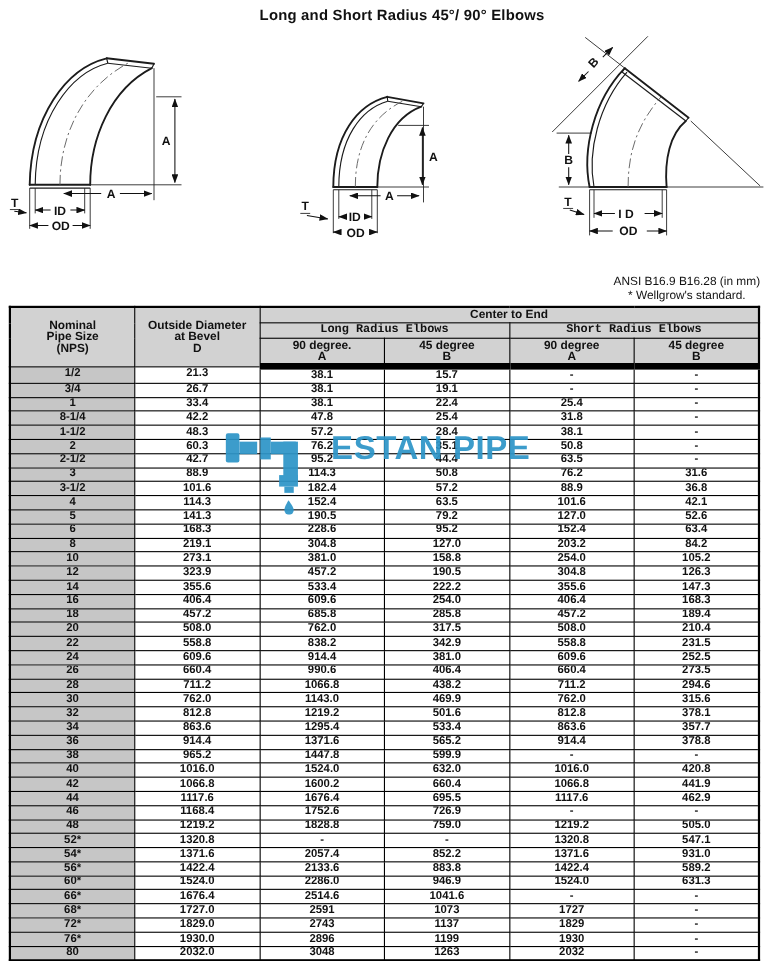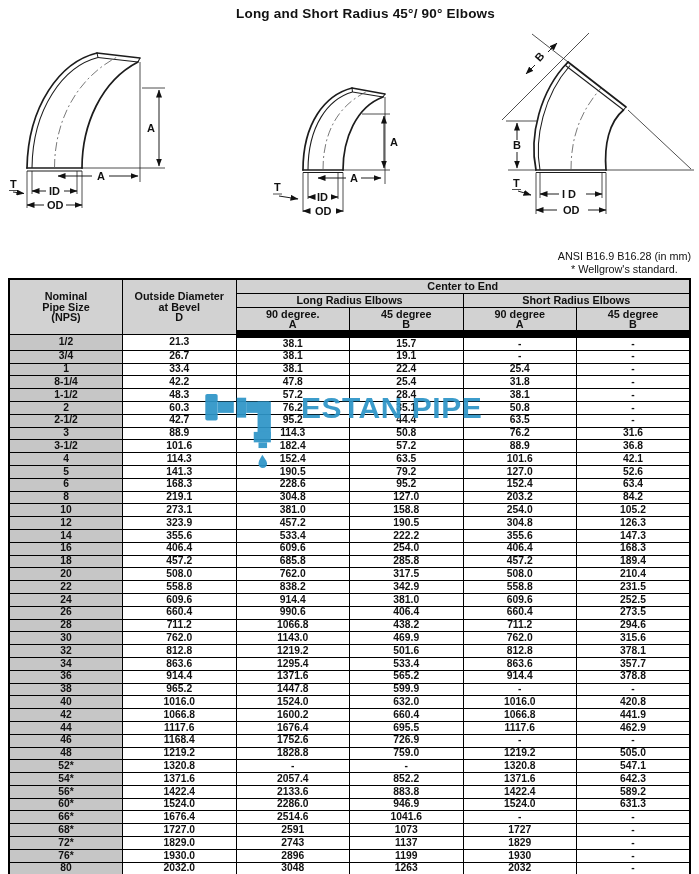--- a/index.html
+++ b/index.html
@@ -30,23 +30,23 @@
     border-collapse:collapse;table-layout:fixed;border:2px solid #000;
   }
   .spec th,.spec td{
     border:1px solid #000;text-align:center;vertical-align:middle;padding:0;
   }
   .spec th{
     background:#d2d2d2;font-size:10.8px;font-weight:bold;line-height:10.5px;
     white-space:pre-line;
   }
   .spec thead tr.h1 th{height:13px;}
-  .spec thead tr.h2 th{height:13px;}
+  .spec thead tr.h2 th{height:13px;font-family:Liberation Mono, monospace;}
   .spec thead tr.h3 th{height:22px;}
-  .spec thead tr.h3 th{border-bottom:8px solid #000000;}
+  .spec thead tr.h3 th{border-bottom:6px solid #000000;}
   .spec td{
     font-size:10.3px;font-weight:bold;height:11.8px;line-height:10.5px;
     background:#fff;overflow:hidden;
   }
   .spec td:first-child{background:#c6c6c6;}
   .watermark{
     position:absolute;left:203px;top:392px;display:flex;align-items:flex-start;
     opacity:.93;pointer-events:none;z-index:5;
   }
   .wm-icon{width:92px;height:76px;margin-right:6px;}
@@ -483,21 +483,21 @@
     <td>1320.8</td>
     <td>547.1</td>
   </tr>
 
   <tr>
     <td>54*</td>
     <td>1371.6</td>
     <td>2057.4</td>
     <td>852.2</td>
     <td>1371.6</td>
-    <td>642.3</td>
+    <td>931.0</td>
   </tr>
 
   <tr>
     <td>56*</td>
     <td>1422.4</td>
     <td>2133.6</td>
     <td>883.8</td>
     <td>1422.4</td>
     <td>589.2</td>
   </tr>

